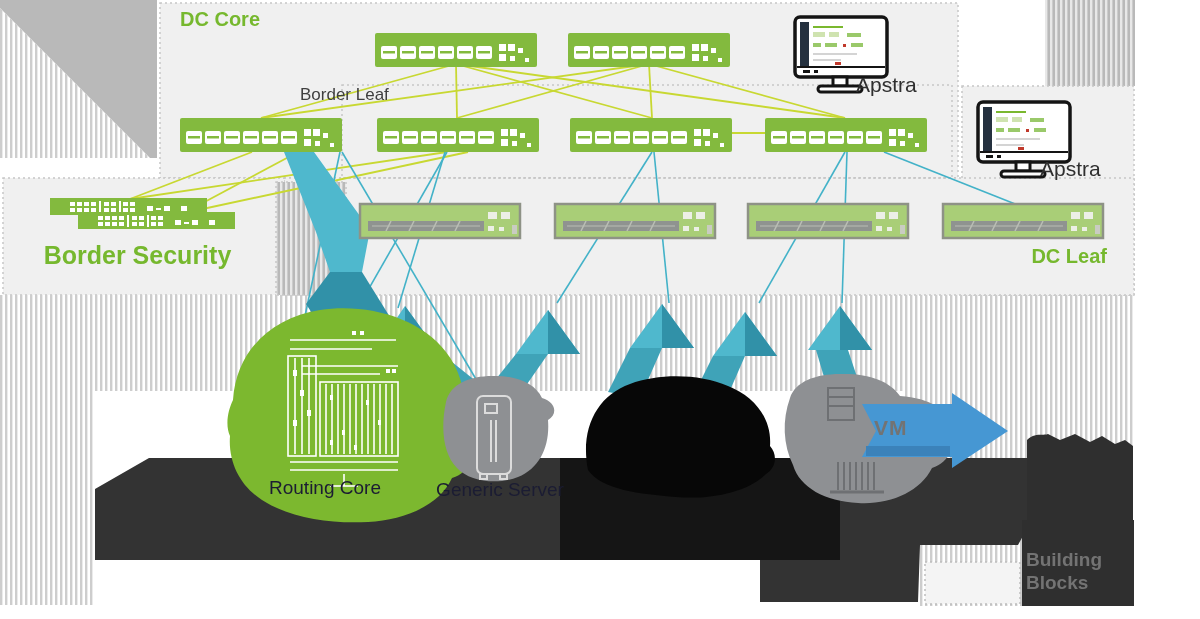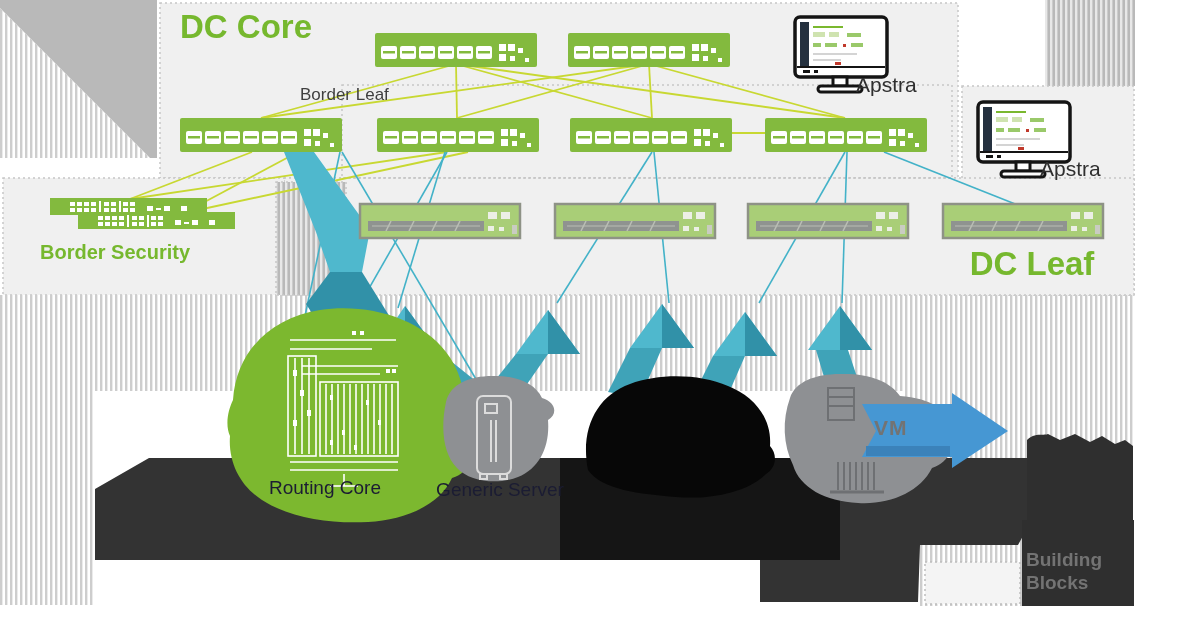--- a/index.html
+++ b/index.html
@@ -3,24 +3,24 @@
 <meta charset="utf-8">
 <style>
   html,body{margin:0;padding:0;background:#fff;}
   .canvas{position:relative;width:1200px;height:619px;overflow:hidden;background:#fff;
           font-family:"Liberation Sans",sans-serif;}
   .canvas svg{position:absolute;left:0;top:0;}
   .lbl{position:absolute;white-space:pre-line;}
   .lbl-green{color:#76b82e;font-weight:bold;}
   .lbl-dark{color:#3f3f3f;}
   .lbl-device{color:#1b1c33;font-weight:normal;font-size:19px;text-align:center;}
-  .dc-core{left:180px;top:8px;font-size:33px;}
+  .dc-core{left:180px;top:8px;font-size:20px;}
   .border-leaf{left:300px;top:85px;font-size:17px;}
-  .border-security{left:40px;top:241px;width:195px;font-size:20px;text-align:left;}
-  .dc-leaf{left:957px;top:245px;width:150px;font-size:33px;text-align:center;}
+  .border-security{left:40px;top:241px;width:195px;font-size:25px;text-align:center;}
+  .dc-leaf{left:957px;top:245px;width:150px;font-size:20px;text-align:right;}
   .apstra1{left:856px;top:73px;font-size:21px;color:#2f2f2f;}
   .apstra2{left:1040px;top:157px;font-size:21px;color:#2f2f2f;}
   .routing-core{left:245px;top:477px;width:160px;}
   .generic-server{left:420px;top:479px;width:160px;}
   .generic-security{left:596px;top:481px;width:180px;}
   .hypervisor{left:775px;top:483px;width:160px;}
   .vm{left:874px;top:416px;font-size:21px;font-weight:bold;color:#737373;letter-spacing:1px;}
   .building-blocks{left:1026px;top:549px;font-size:19px;font-weight:bold;color:#737373;line-height:1.2;}
 </style>
 </head>

